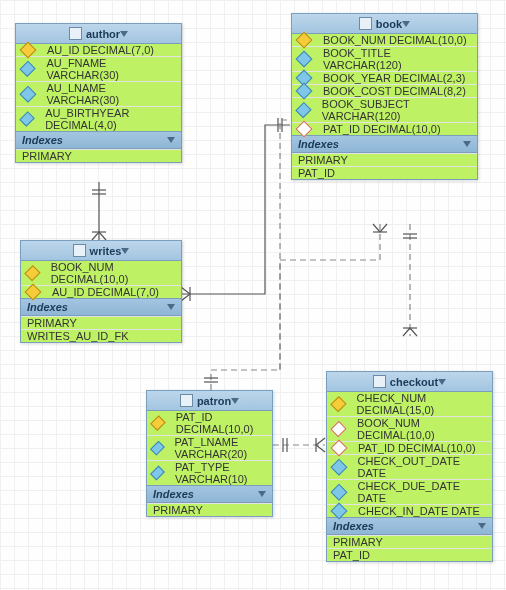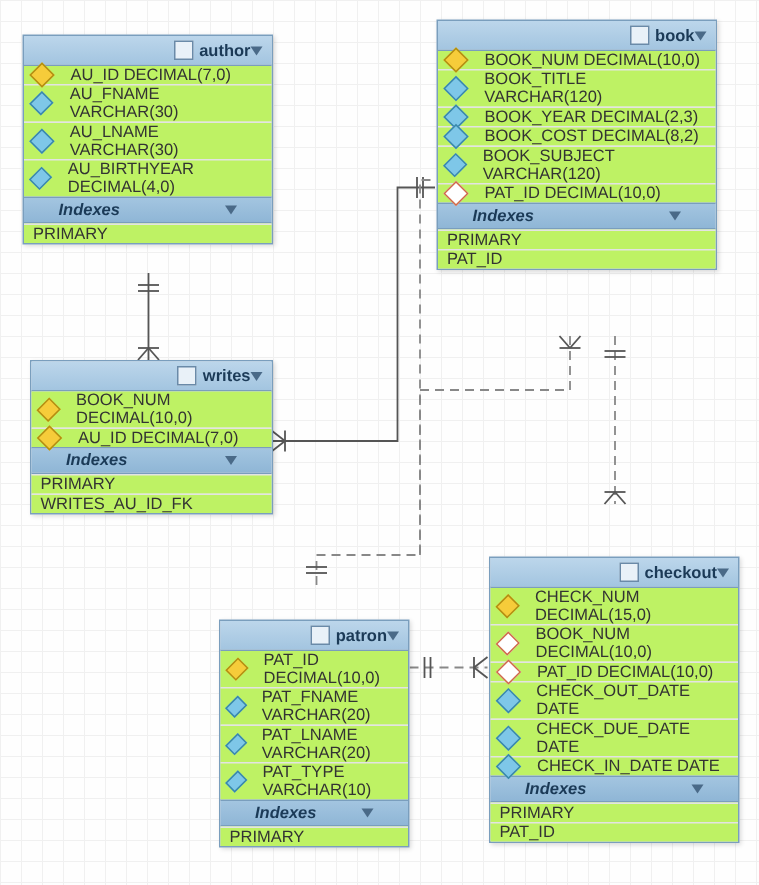--- a/index.html
+++ b/index.html
@@ -27,21 +27,21 @@
     background: #fff;
     border: 1px solid #7a9ebd;
     box-shadow: 1px 1px 3px rgba(0,0,0,0.15);
   }
   .table-header {
     background: linear-gradient(#bcd6eb, #a3c5e0);
     border-bottom: 1px solid #7a9ebd;
     padding: 3px 6px;
     display: flex;
     align-items: center;
-    justify-content: flex-end;
+    justify-content: center;
     font-weight: bold;
     color: #1b3a57;
   }
   .table-header .title {
     display: flex;
     align-items: center;
     gap: 4px;
   }
   .hdr-icon {
     width: 11px;
@@ -54,21 +54,21 @@
     width: 0;
     height: 0;
     border-left: 4px solid transparent;
     border-right: 4px solid transparent;
     border-top: 6px solid #4a6a88;
   }
   .section-label {
     background: linear-gradient(#a3c5e0, #8fb6d6);
     border-top: 1px solid #7a9ebd;
     border-bottom: 1px solid #7a9ebd;
-    padding: 2px 23px;
+    padding: 2px 6px;
     font-style: italic;
     font-weight: bold;
     color: #1b3a57;
     display: flex;
     justify-content: space-between;
     align-items: center;
   }
   .col-row, .idx-row {
     padding: 0 6px;
     border-top: 1px solid #e3e3e3;
@@ -259,36 +259,32 @@
     <span class="collapse-icon"></span>
   </div>
   <div class="idx-row">
         <span>PRIMARY</span>
       </div>
   <div class="idx-row">
         <span>WRITES_AU_ID_FK</span>
       </div>
 </div>
 
-<div class="table-box" style="left:146px; top:390px; width:125px;margin-top:23px;">
+<div class="table-box" style="left:146px; top:390px; width:125px;">
   <div class="table-header">
     <span class="title">
       <span class="hdr-icon"></span>
       <span>patron</span>
     </span>
     <span class="collapse-icon"></span>
   </div>
   <div>
     <div class="col-row">
           <span class="key-icon pk"></span>
           <span>PAT_ID DECIMAL(10,0)</span>
-        </div>
-    <div class="col-row">
-          <span class="key-icon fld"></span>
-          <span>PAT_FNAME VARCHAR(20)</span>
         </div>
     <div class="col-row">
           <span class="key-icon fld"></span>
           <span>PAT_LNAME VARCHAR(20)</span>
         </div>
     <div class="col-row">
           <span class="key-icon fld"></span>
           <span>PAT_TYPE VARCHAR(10)</span>
         </div>
   </div>

